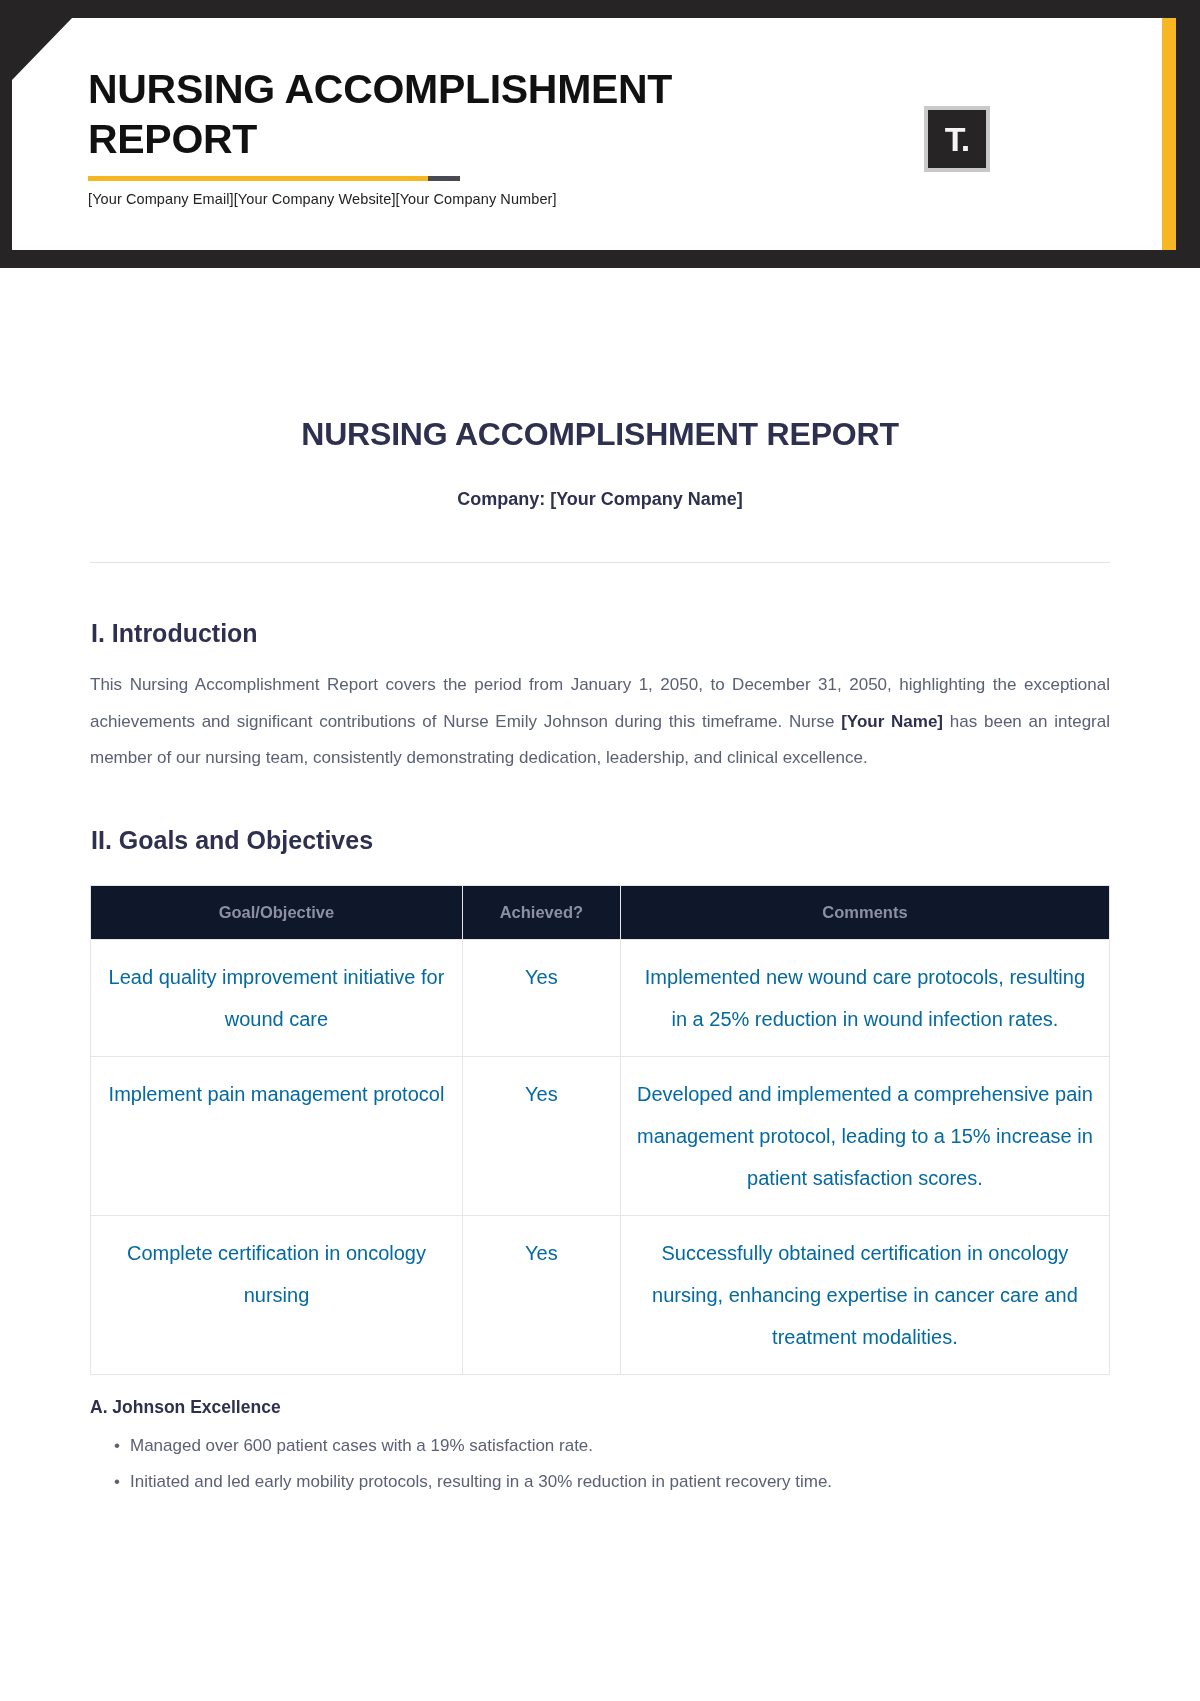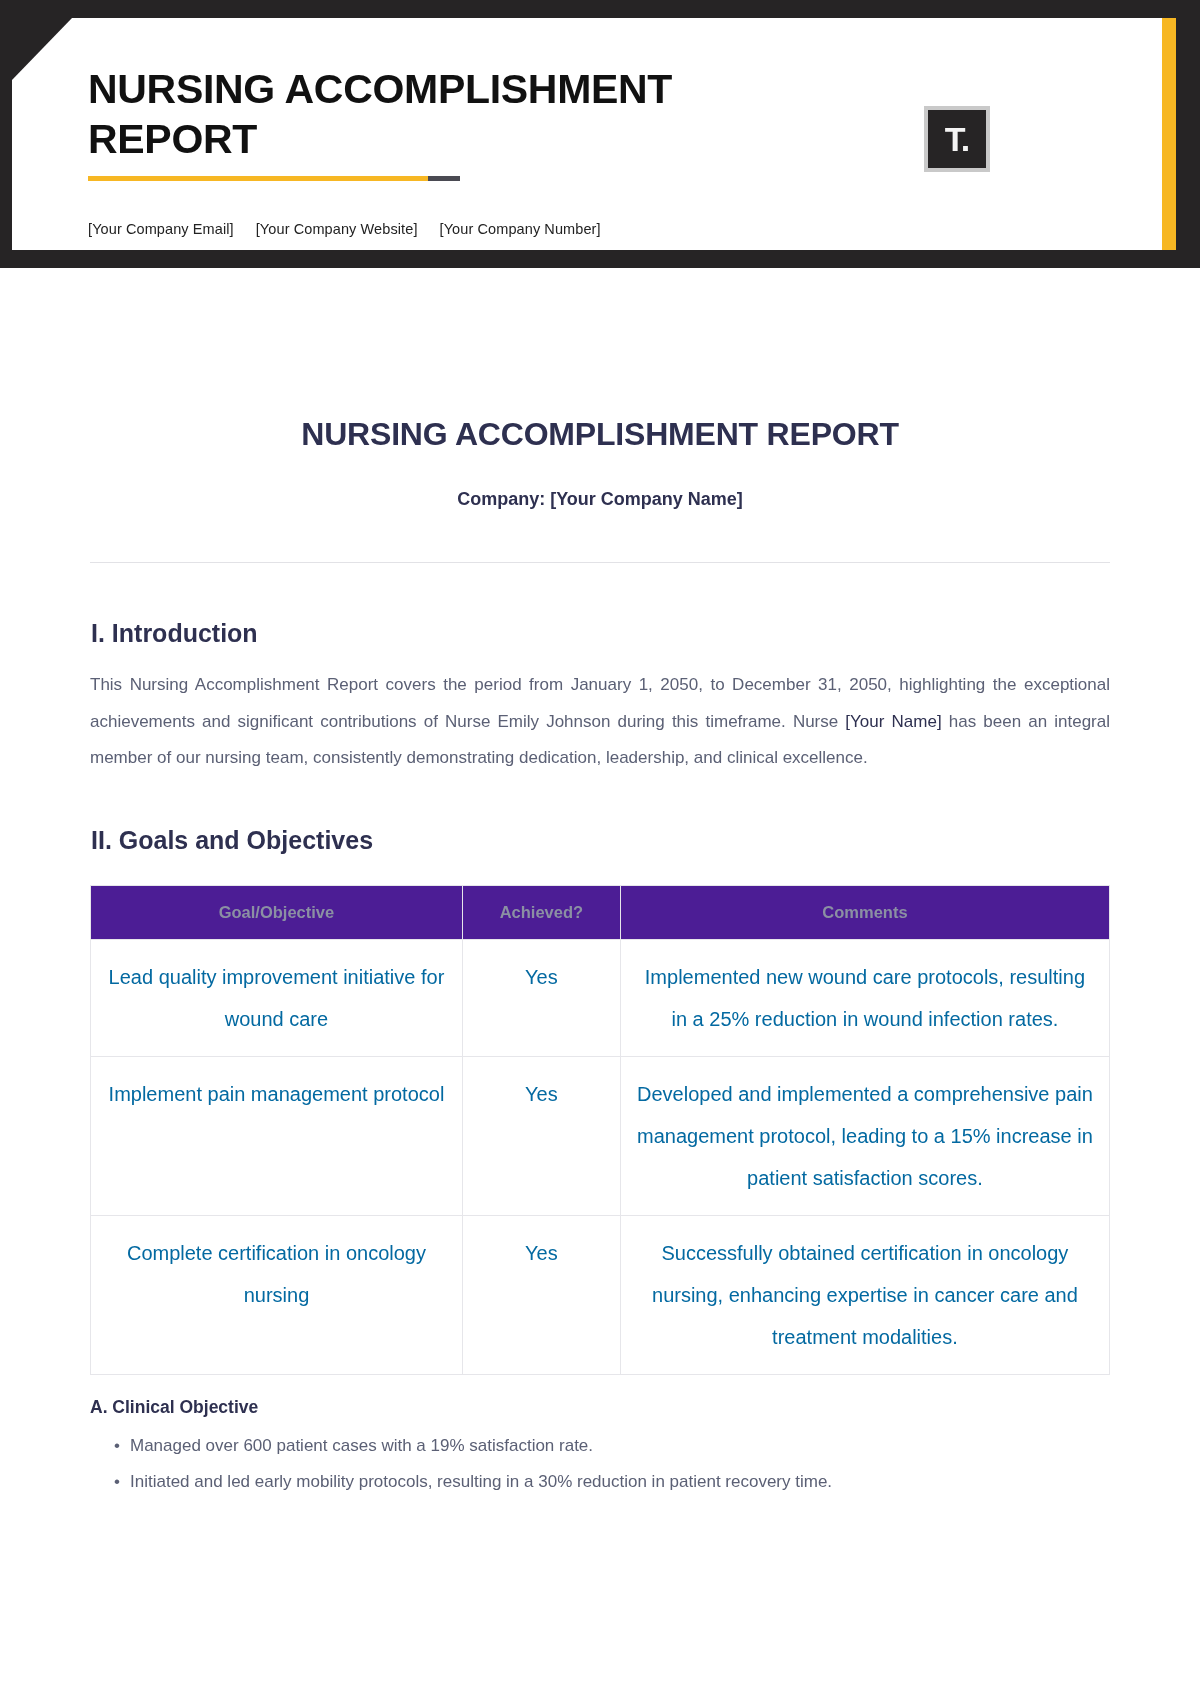--- a/index.html
+++ b/index.html
@@ -69,23 +69,22 @@
     flex: 1 1 auto;
     background: #f7b723;
     height: 5px;
   }
   .header-divider .seg-dark {
     width: 32px;
     background: #4a4a52;
     height: 5px;
   }
   .header-contacts {
-    margin-top: 40px;
+    margin-top: 10px;
     display: flex;
-    gap: 22px;
     font-size: 14.5px;
     color: #222222;
     letter-spacing: 0.1px;
   }
   .header-logo {
     position: absolute;
     right: 186px;
     top: 88px;
     width: 66px;
     height: 66px;
@@ -141,32 +140,32 @@
     padding-top: 48px;
   }
   .body-par {
     font-size: 17px;
     line-height: 2.15;
     color: #5b6075;
     text-align: justify;
     margin: 0;
     padding-top: 18px;
   }
-  .body-par b { color: #2e3050; font-weight: 400; }
+  .body-par b { color: #2e3050; font-weight: 700; }
 
   
   .goals-table {
     margin-top: 30px;
     width: 100%;
     border-collapse: collapse;
     border: 1px solid #e6e6ea;
     table-layout: fixed;
   }
   .goals-table th {
-    background: #4c1d95;
+    background: #0f172a;
     color: #8b90a3;
     font-size: 16.5px;
     font-weight: 700;
     padding: 17px 10px;
     text-align: center;
     border: 1px solid #e6e6ea;
   }
   .goals-table td {
     font-size: 20px;
     color: #0369a1;
@@ -271,20 +270,20 @@
       </tr>
       <tr>
         <td>Complete certification in oncology nursing</td>
         <td>Yes</td>
         <td>Successfully obtained certification in oncology nursing, enhancing expertise in cancer care and treatment modalities.</td>
       </tr>
     </tbody>
   </table>
 
 
-  <h3 class="sub-heading">A. Clinical Objective</h3>
+  <h3 class="sub-heading">A. Johnson Excellence</h3>
 
   <ul class="bullets">
     <li>Managed over 600 patient cases with a 19% satisfaction rate.</li>
     <li>Initiated and led early mobility protocols, resulting in a 30% reduction in patient recovery time.</li>
   </ul>
 
 </div>
 
 </body></html>

